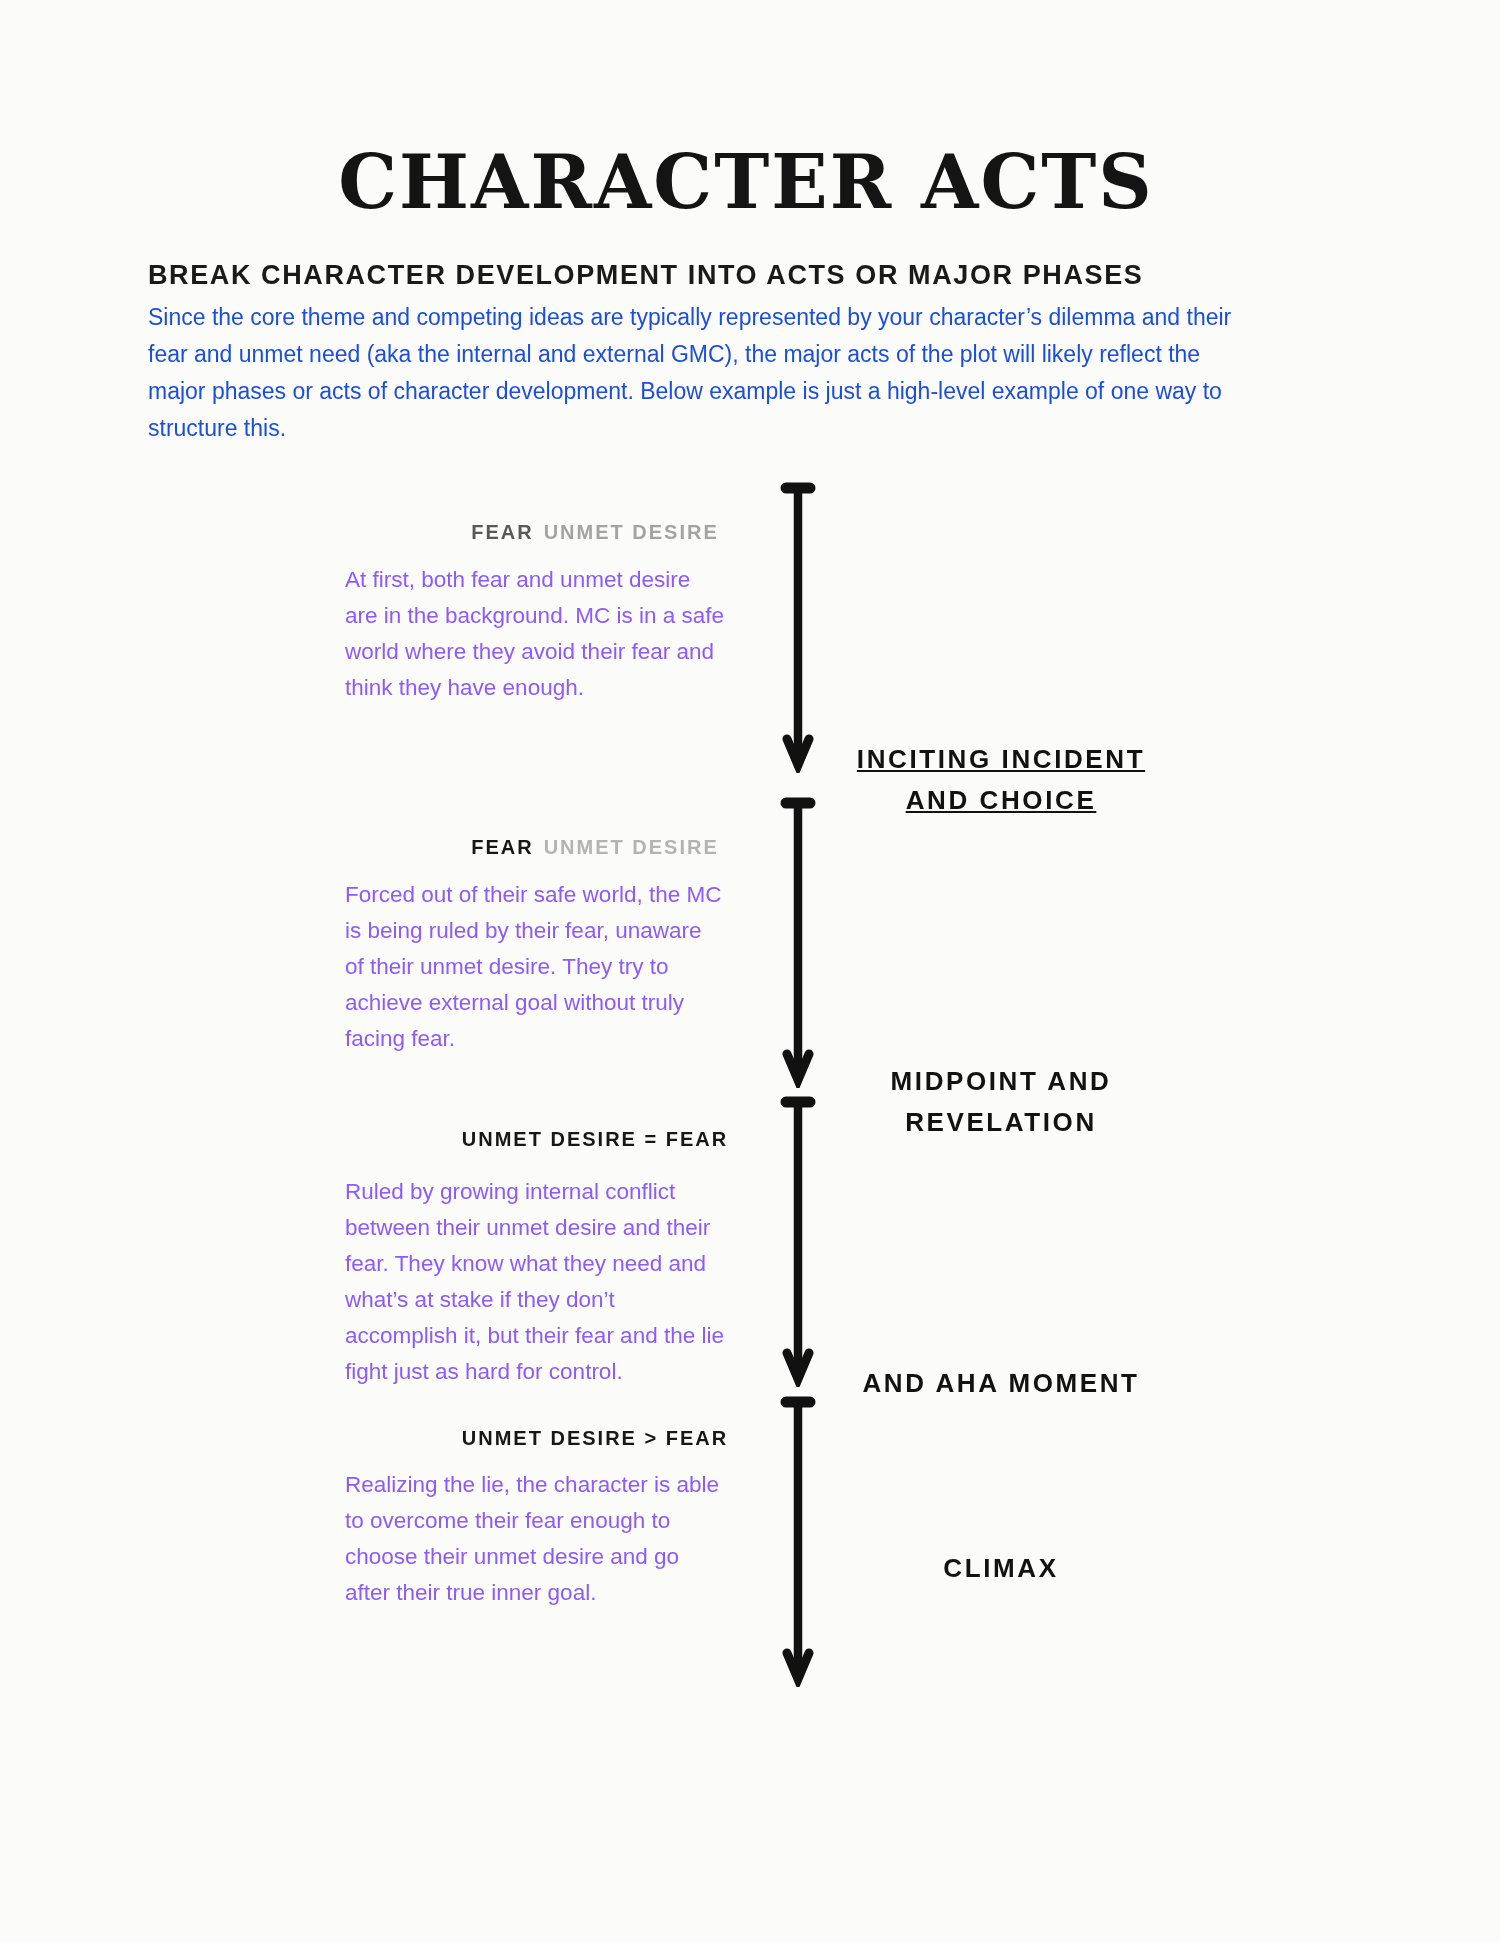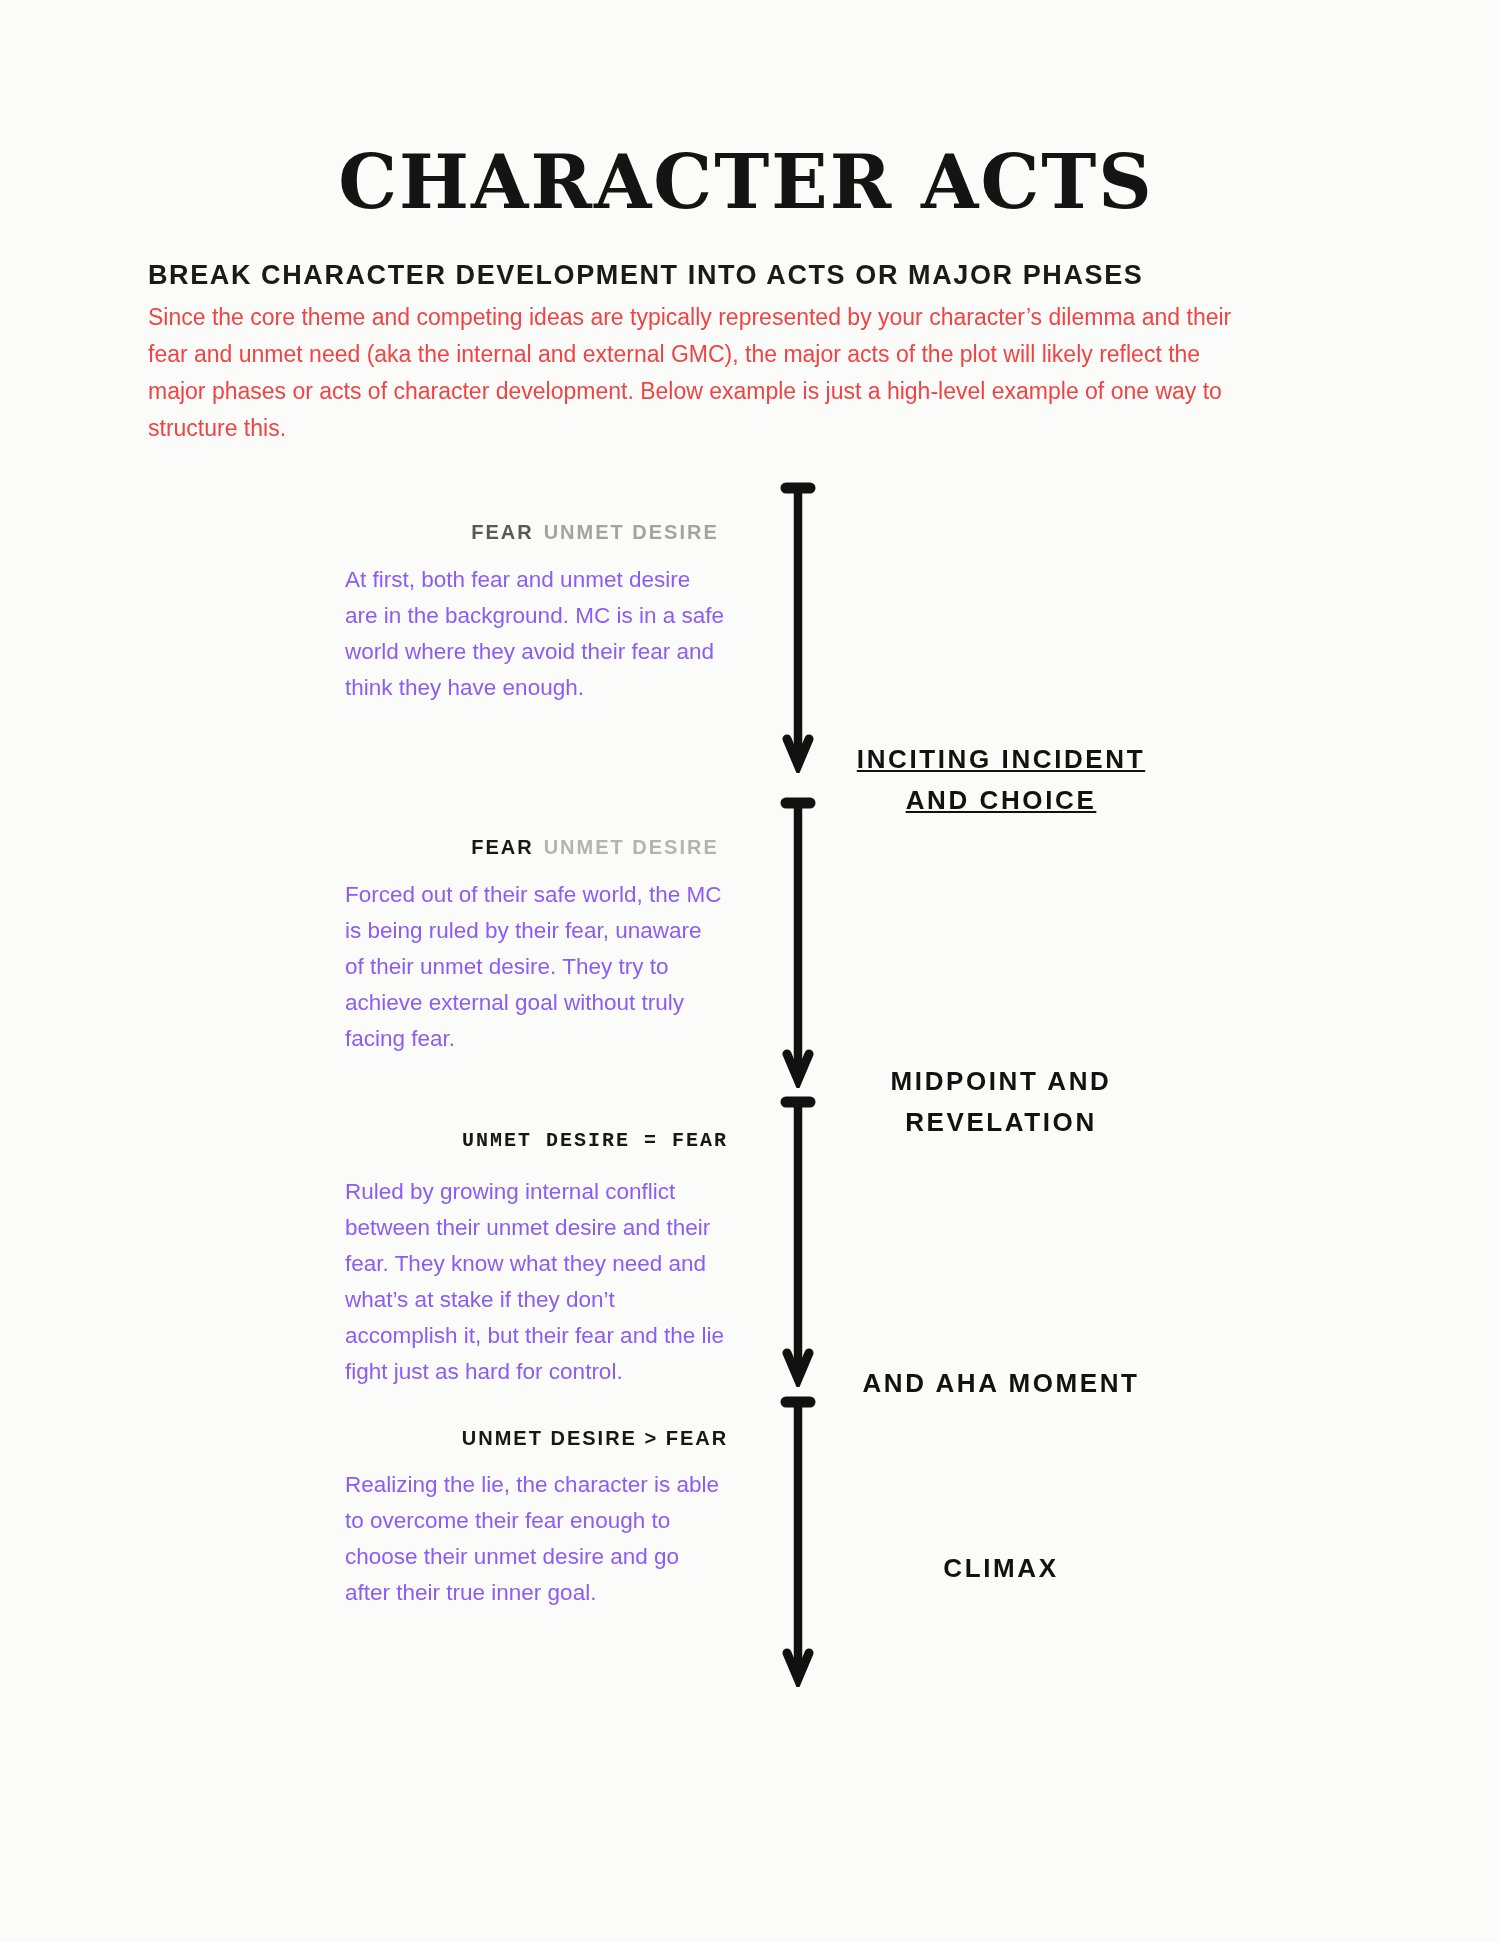--- a/index.html
+++ b/index.html
@@ -18,21 +18,21 @@
     font-weight:700;font-size:74px;line-height:80px;
     letter-spacing:2px;color:#141414;margin:0;
   }
   .heading{
     left:148px;top:258px;width:1260px;
     font-weight:700;font-size:27px;line-height:34px;
     letter-spacing:1.6px;color:#1a1a1a;margin:0;
   }
   .intro{
     left:148px;top:299px;width:1290px;
-    font-size:23px;line-height:37px;color:#ef4444;
+    font-size:23px;line-height:37px;color:#1d4ed8;
     white-space:pre-line;margin:0;
   }
 
   
   .phase-header{
     left:344px;width:502px;
     text-align:center;
     font-weight:700;font-size:20px;line-height:30px;
     letter-spacing:2px;color:#171717;
   }
@@ -88,21 +88,21 @@
     <div class="abs phase-header ph-2">
       <span style="color: rgb(23, 23, 23);">FEAR</span><span class="sec" style="color: rgb(179, 179, 179);">UNMET DESIRE</span>
     </div>
     <p class="abs phase-body pb-2">Forced out of their safe world, the MC
 is being ruled by their fear, unaware
 of their unmet desire. They try to
 achieve external goal without truly
 facing fear.</p>
 
     <div class="abs phase-header ph-3">
-      <span style="color: rgb(23, 23, 23); font-family: Liberation Mono, monospace;">UNMET DESIRE = FEAR</span>
+      <span style="color: rgb(23, 23, 23);">UNMET DESIRE = FEAR</span>
     </div>
     <p class="abs phase-body pb-3">Ruled by growing internal conflict
 between their unmet desire and their
 fear. They know what they need and
 what’s at stake if they don’t
 accomplish it, but their fear and the lie
 fight just as hard for control.</p>
 
     <div class="abs phase-header ph-4">
       <span style="color: rgb(23, 23, 23);">UNMET DESIRE &gt; FEAR</span>

